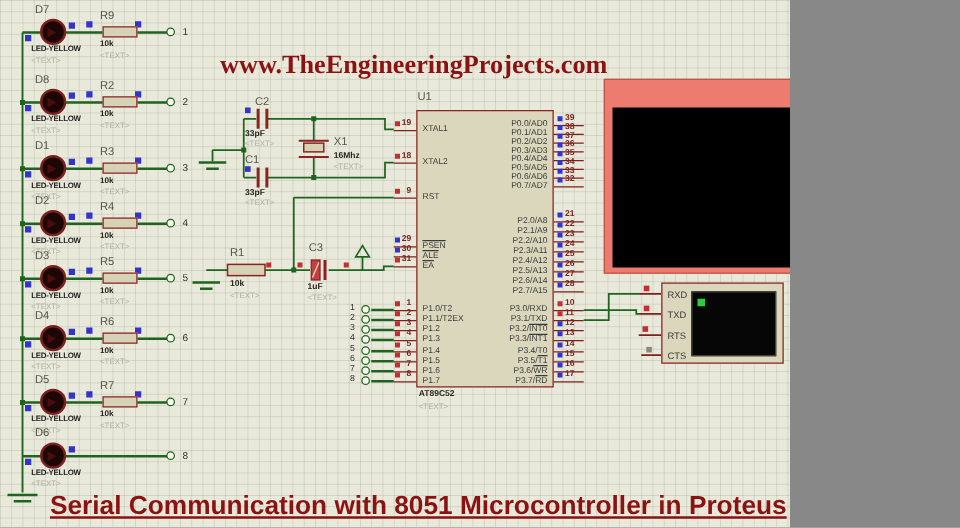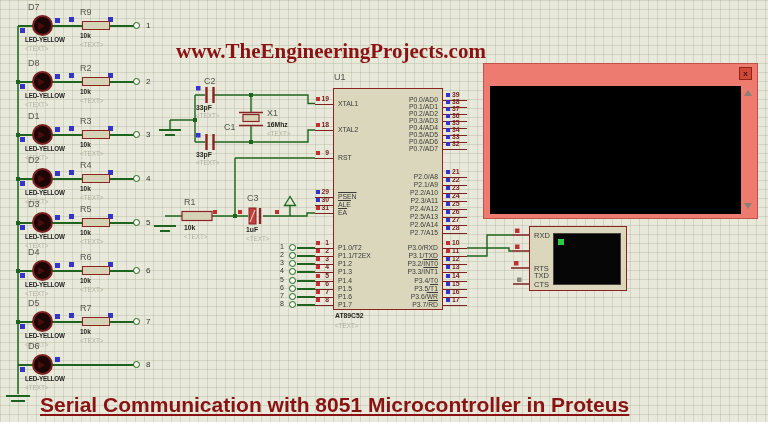--- a/index.html
+++ b/index.html
@@ -1,16 +1,16 @@
 <!DOCTYPE html>
 <html><head>
 <meta charset="utf-8">
 <style>
   html,body{margin:0;padding:0;background:#888;}
-  #canvas{position:relative;width:768px;height:422px;overflow:hidden;
+  #canvas{position:relative;width:632px;height:422px;overflow:hidden;
     background-color:#e8e9db;
     background-image:linear-gradient(rgba(165,175,145,.35) 1px,transparent 1px),
                      linear-gradient(90deg,rgba(165,175,145,.35) 1px,transparent 1px);
     background-size:9px 9px;
     font-family:"Liberation Sans",sans-serif;}
   #canvas *{box-sizing:border-box;}
   .abs{position:absolute;}
   svg.layer{position:absolute;left:0;top:0;pointer-events:none;}
   
   .led-wire{position:absolute;left:18px;width:116px;height:1.5px;background:#1e641e;top:calc((var(--y) - 1)*1px);}
@@ -577,21 +577,21 @@
       <div style="--y: 305;">
         <i class="mterm-wire"></i>
         <i class="mterm-circ"></i>
         <span class="mterm-num">8</span>
       </div>
     </div>
 
   <span class="abs ref9" style="left:204px;top:76px;">C2</span>
   <span class="abs val7" style="left:196px;top:104px;">33pF</span>
   <span class="abs txt6" style="left:196px;top:112px;">&lt;TEXT&gt;</span>
-  <span class="abs ref9" style="left:196px;top:122px;margin-left:28px;">C1</span>
+  <span class="abs ref9" style="left:196px;top:122px;">C1</span>
   <span class="abs val7" style="left:196px;top:151px;">33pF</span>
   <span class="abs txt6" style="left:196px;top:159px;">&lt;TEXT&gt;</span>
   <span class="abs ref9" style="left:267px;top:108px;">X1</span>
   <span class="abs val7" style="left:267px;top:121px;">16Mhz</span>
   <span class="abs txt6" style="left:267px;top:130px;">&lt;TEXT&gt;</span>
   <span class="abs ref9" style="left:247px;top:193px;">C3</span>
   <span class="abs val7" style="left:246px;top:226px;">1uF</span>
   <span class="abs txt6" style="left:246px;top:235px;">&lt;TEXT&gt;</span>
   <span class="abs ref9" style="left:184px;top:197px;">R1</span>
   <span class="abs val7" style="left:184px;top:224px;">10k</span>
@@ -602,21 +602,21 @@
     <div id="vt-screen"></div>
     <i class="tri-up" style="left:260px;top:26px;"></i>
     <i class="tri-down" style="left:260px;top:139px;"></i>
   </div>
 
   <div id="vt-comp">
     <div id="vt-comp-screen">
       <i id="vt-led"></i>
     </div>
     <span class="vtpin" style="top:4px;">RXD</span>
-    <span class="vtpin" style="top:20px;margin-top:24px;">TXD</span>
+    <span class="vtpin" style="top:20px;">TXD</span>
     <span class="vtpin" style="top:37px;">RTS</span>
     <span class="vtpin" style="top:53px;">CTS</span>
   </div>
 
   <div class="abs title" style="left:176px;top:39px;font-family:Liberation Serif, serif;">www.TheEngineeringProjects.com</div>
   <div class="abs title" style="left:40px;top:393px;text-decoration:underline;">Serial Communication with 8051 Microcontroller in Proteus</div>
 
 </div>
 
 </body></html>

